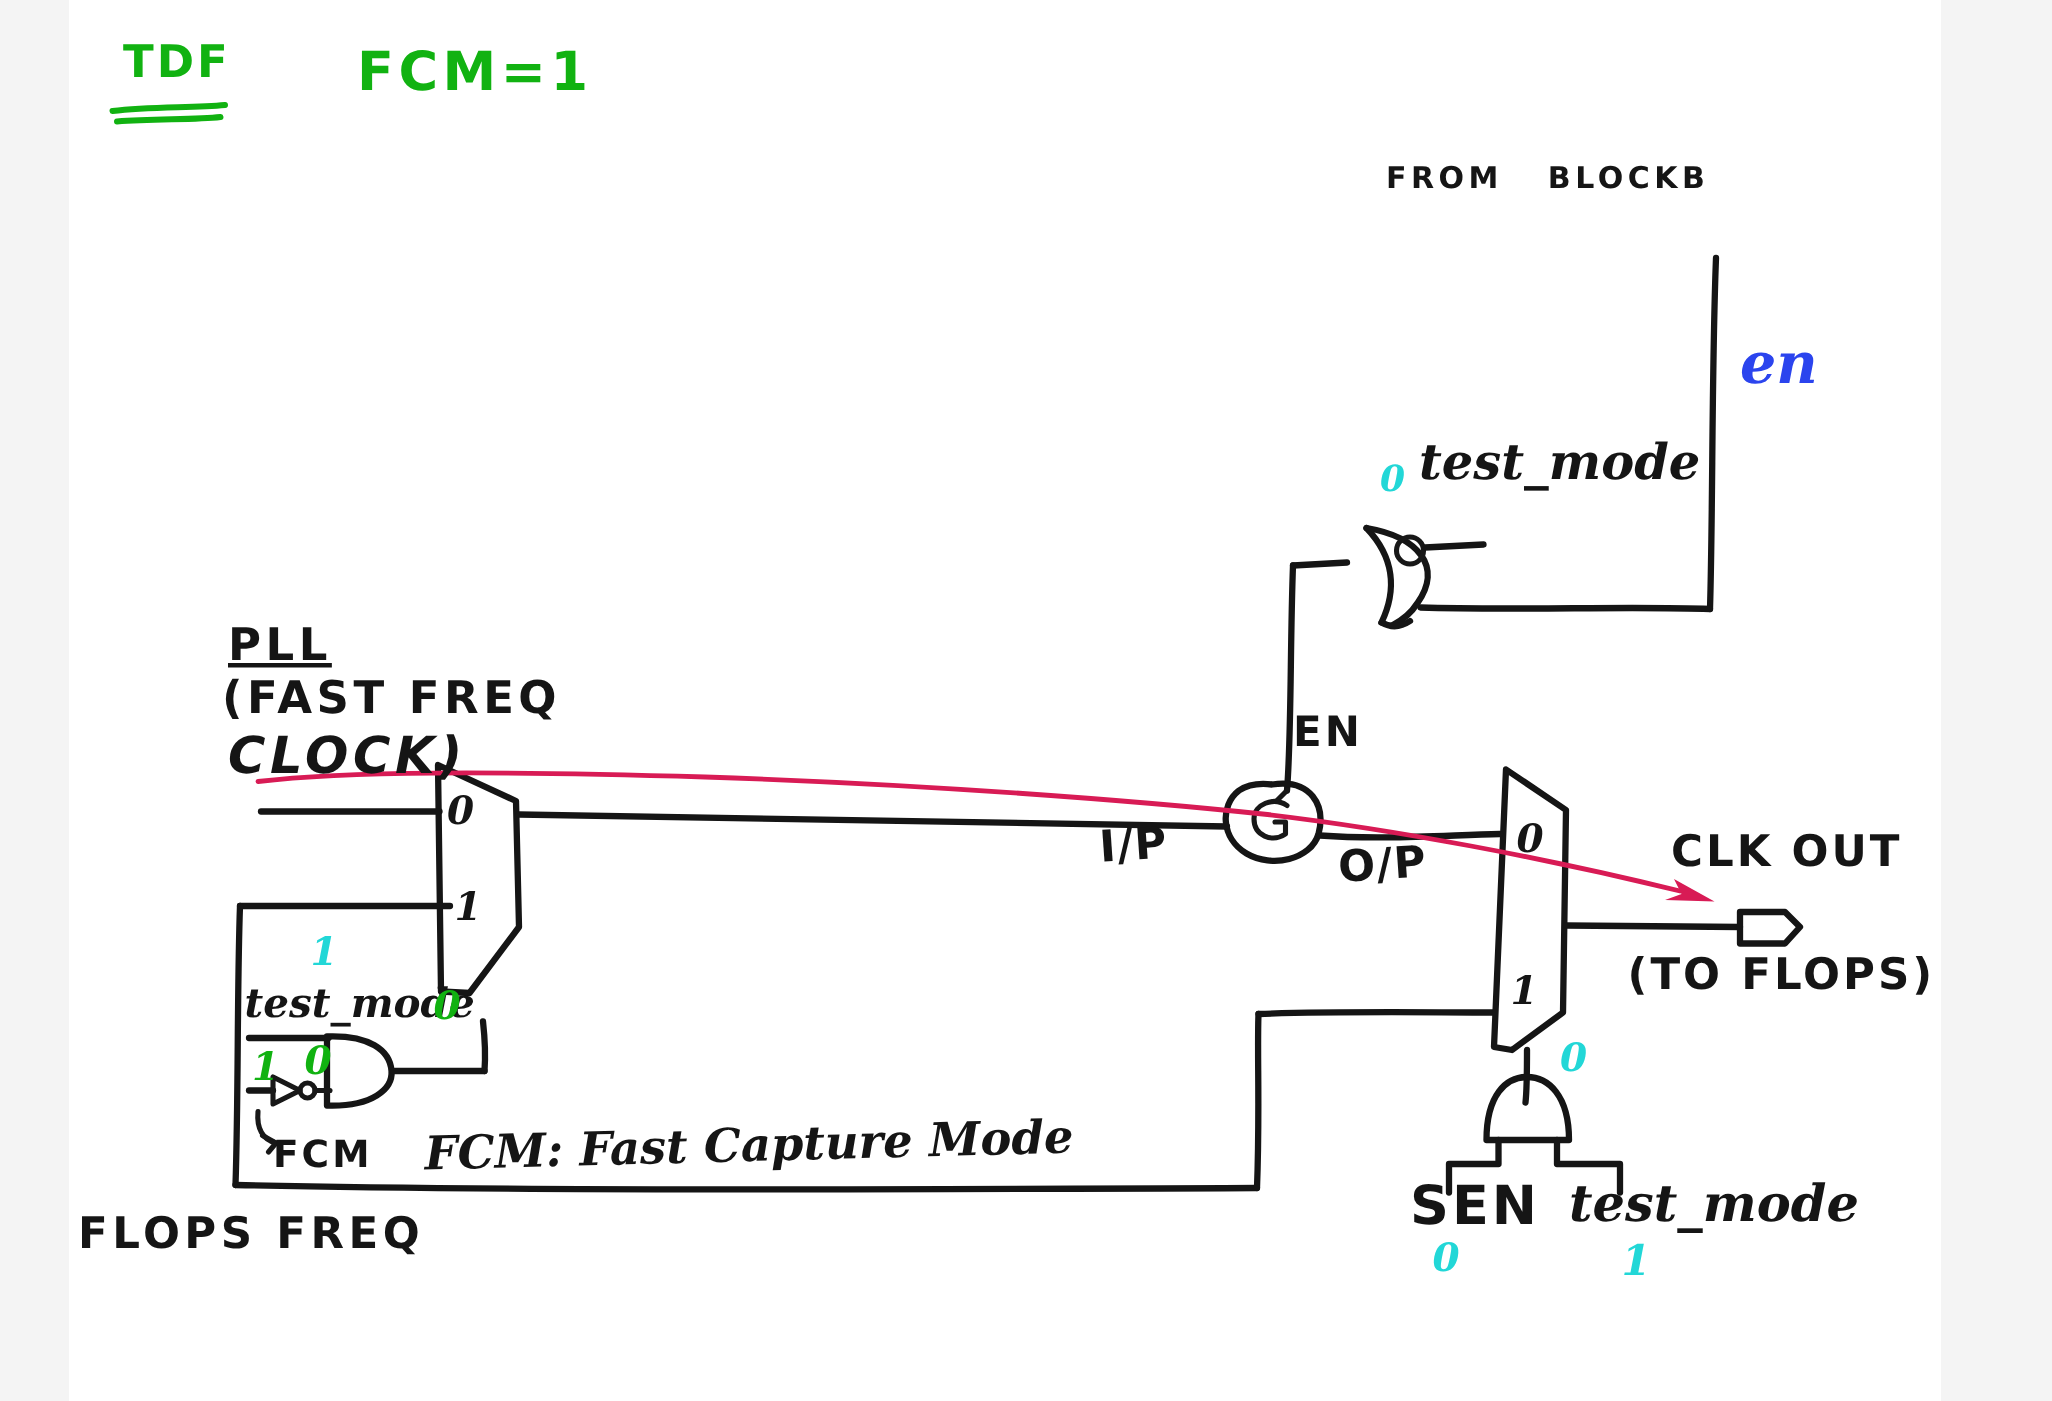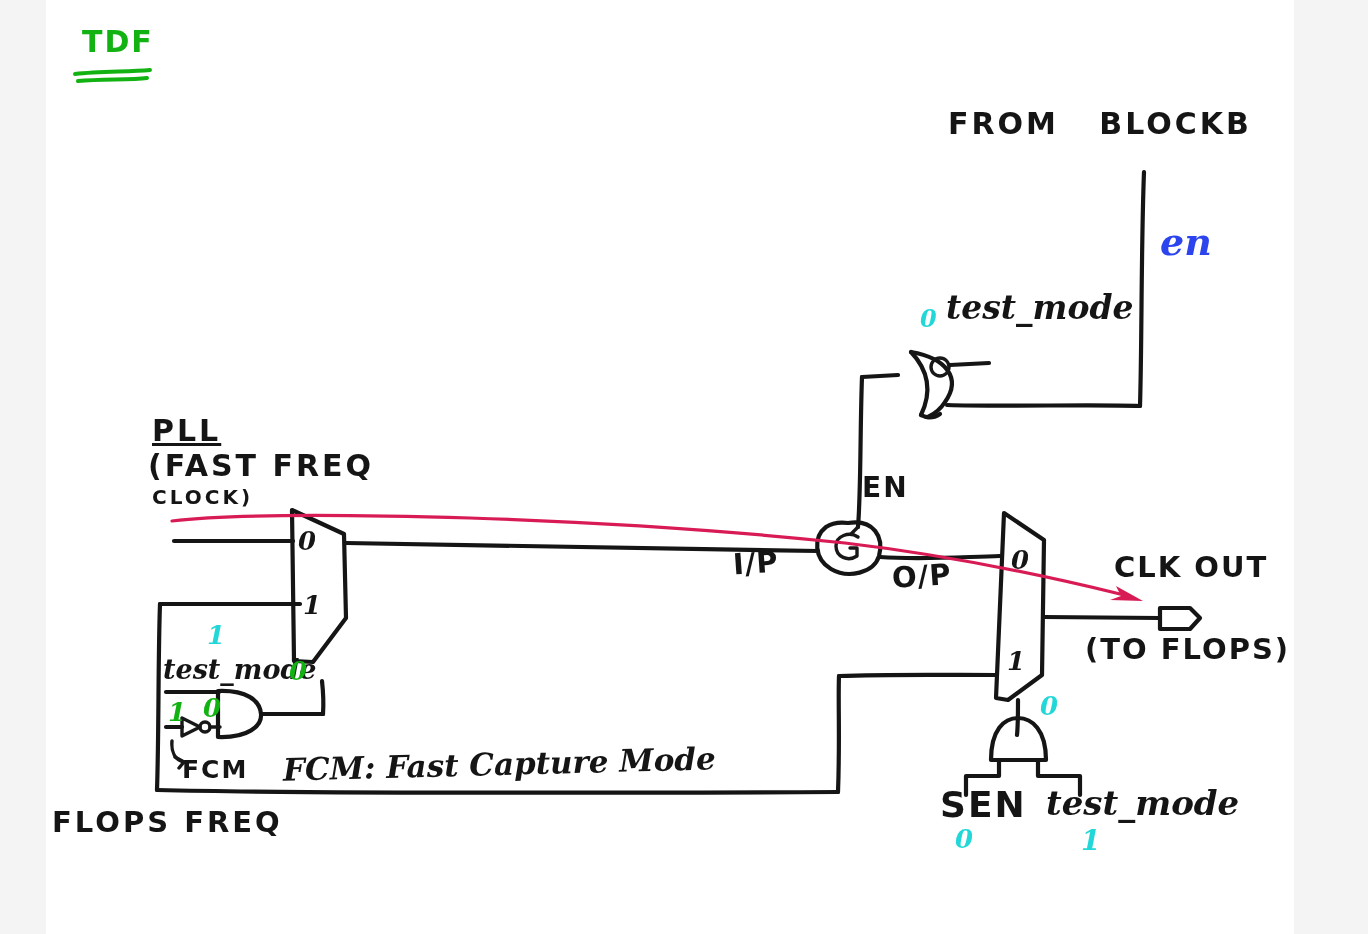--- a/index.html
+++ b/index.html
@@ -165,38 +165,39 @@
 
     <g>
       <path class="ink-red" d="M172 521 C 230 514, 330 514, 470 518 C 620 523, 760 534, 845 543 C 930 553, 1030 572, 1120 594"></path>
       <path class="fill-red" d="M1143 601 L 1116 586 L 1121 596 L 1110 600 Z"></path>
     </g>
 
   </svg>
 
   <div class="txt print green" style="left:72px; top:26px; font-size:30px;margin-left:10px;">TDF</div>
 
-
-  <div class="txt print black" style="left:948px; top:108px; font-size:30px; letter-spacing:3px;">FROM   BLOCKB</div>
+  <div class="txt print green" style="left:238px; top:30px; font-size:36px; letter-spacing:3px;">FCM=1</div>
+
+  <div class="txt print black" style="left:924px; top:108px; font-size:20px; letter-spacing:3px;">FROM   BLOCKB</div>
 
   <div class="txt cursive blue" style="left:1160px; top:222px; font-size:38px;">en</div>
 
   <div class="txt cursive black" style="left:946px; top:291px; font-size:33px;">test_mode</div>
 
   <div class="txt tiny-num cyan" style="left:920px; top:306px; font-size:24px;">0</div>
 
   <div class="txt print black" style="left:862px; top:473px; font-size:28px; letter-spacing:2px;">EN</div>
 
   <div class="txt print black" style="left:733px; top:548px; font-size:29px; letter-spacing:1px; transform:rotate(-4deg);">I/P</div>
 
   <div class="txt print black" style="left:892px; top:561px; font-size:29px; letter-spacing:1px; transform:rotate(-4deg);">O/P</div>
 
   <div class="txt print black" style="left:152px; top:415px; font-size:30px; letter-spacing:3px;text-decoration:underline;">PLL</div>
   <div class="txt print black" style="left:148px; top:450px; font-size:30px; letter-spacing:3px;">(FAST FREQ</div>
-  <div class="txt print black" style="left:152px; top:487px; font-size:20px; letter-spacing:3px;">CLOCK)</div>
+  <div class="txt print black" style="left:152px; top:487px; font-size:34px; letter-spacing:3px;font-style:italic;">CLOCK)</div>
 
   <div class="txt tiny-num black" style="left:298px; top:528px; font-size:26px;">0</div>
   <div class="txt tiny-num black" style="left:303px; top:592px; font-size:26px;">1</div>
 
   <div class="txt cursive black" style="left:163px; top:656px; font-size:27px;">test_mode</div>
   <div class="txt tiny-num cyan" style="left:207px; top:622px; font-size:26px;">1</div>
   <div class="txt tiny-num green" style="left:289px; top:658px; font-size:26px;">0</div>
 
   <div class="txt tiny-num green" style="left:168px; top:699px; font-size:26px;">1</div>
   <div class="txt tiny-num green" style="left:203px; top:695px; font-size:26px;">0</div>

